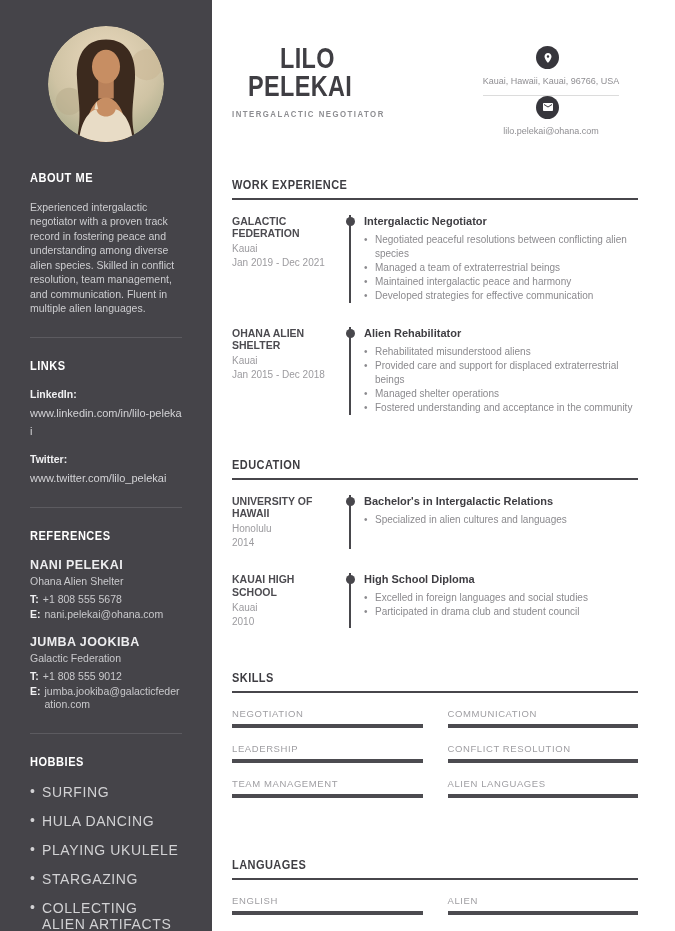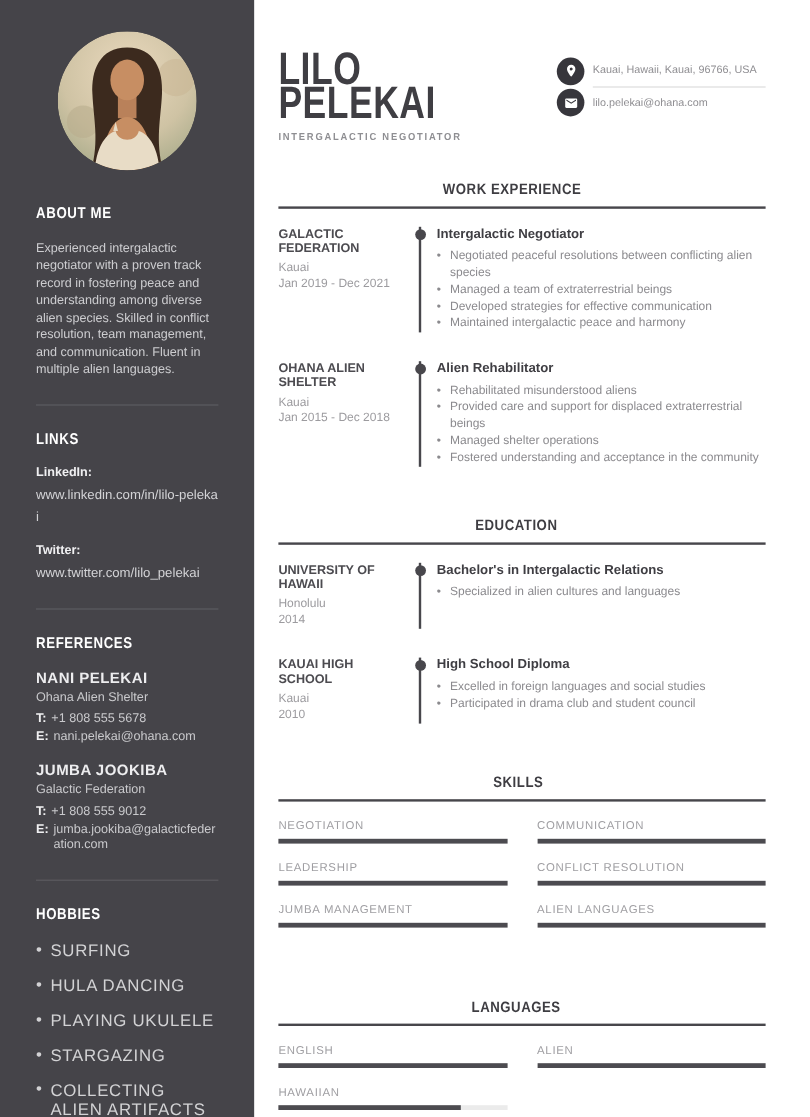--- a/index.html
+++ b/index.html
@@ -44,41 +44,41 @@
   .hobby-list li {
     font-size:14px; letter-spacing:.6px; color:#d2d2d4;
     margin-bottom:13px; padding-left:12px; position:relative;
   }
   .hobby-list li::before { content:"•"; position:absolute; left:0; top:-1px; color:#d2d2d4; }
 
   
   .main { flex:1; padding:44px 37px 0 20px; background:#fff; }
 
   .top { display:flex; justify-content:space-between; margin-bottom:30px; }
-  .name { font-size:38px; line-height:28px; font-weight:bold; color:#3f3e43; letter-spacing:.5px; }
+  .name { font-size:30px; line-height:28px; font-weight:bold; color:#3f3e43; letter-spacing:.5px;text-align:center; }
   .name .cond { transform:scaleX(.78); }
   .subtitle { margin-top:9px; font-size:8.5px; font-weight:bold; letter-spacing:1.6px; color:#8e8e92; }
   .subtitle .cond { transform:scaleX(.92); }
 
   .contacts { width:174px; margin-top:2px; }
-  .c-row { display:flex; align-items:center; }
+  .c-row { display:flex; align-items:center;flex-direction:column; }
   .c-icon {
     width:23px; height:23px; min-width:23px; border-radius:50%;
     background:#37363c; display:flex; align-items:center; justify-content:center;
     margin-right:7px;
   }
   .c-icon svg { width:12px; height:12px; fill:#ffffff; }
   .c-text {
     flex:1; font-size:9px; color:#8f8e92; padding:7px 0 8px 0;
     border-bottom:1px solid #dcdcdc; line-height:1.2;
   }
   .c-row:last-child .c-text { border-bottom:none; }
 
   .sec { margin-bottom:36px; }
-  .sec-head { border-bottom:2px solid #47464b; padding-bottom:5px; margin-bottom:15px;text-align:center; }
+  .sec-head { border-bottom:2px solid #47464b; padding-bottom:5px; margin-bottom:15px; }
   .sec-head .cond { font-size:12.5px; font-weight:bold; color:#3e3d42; letter-spacing:.5px; transform:scaleX(.88); }
 
   .entry { display:grid; grid-template-columns:104px 28px 1fr; padding-bottom:24px; }
   .entry:last-child { padding-bottom:4px; }
   .e-company { font-size:10.5px; font-weight:bold; color:#4c4b50; line-height:1.18; margin-bottom:3px; }
   .e-meta { font-size:10px; color:#9c9b9f; line-height:1.35; }
   .e-mid { position:relative; }
   .e-mid::before { content:""; position:absolute; left:50%; top:0; bottom:0; width:1.5px; margin-left:-1px; background:#48474c; }
   .entry:first-child .e-mid::before { top:5px; }
   .e-mid::after {
@@ -237,22 +237,22 @@
         <div class="e-company">GALACTIC FEDERATION</div>
         <div class="e-meta">Kauai</div>
         <div class="e-meta">Jan 2019 - Dec 2021</div>
       </div>
       <div class="e-mid"></div>
       <div class="e-right">
         <div class="e-title">Intergalactic Negotiator</div>
         <ul class="e-bullets">
           <li>Negotiated peaceful resolutions between conflicting alien species</li>
           <li>Managed a team of extraterrestrial beings</li>
+          <li>Maintained intergalactic peace and harmony</li>
           <li>Developed strategies for effective communication</li>
-          <li>Maintained intergalactic peace and harmony</li>
         </ul>
       </div>
     </div>
 
     <div class="entry">
       <div class="e-left">
         <div class="e-company">OHANA ALIEN SHELTER</div>
         <div class="e-meta">Kauai</div>
         <div class="e-meta">Jan 2015 - Dec 2018</div>
       </div>
@@ -329,21 +329,21 @@
             <div class="bar-fill" style="width: 100%;"></div>
           </div>
       </div>
       <div class="bar-item">
         <div class="bar-label">CONFLICT RESOLUTION</div>
         <div class="bar-track">
             <div class="bar-fill" style="width: 100%;"></div>
           </div>
       </div>
       <div class="bar-item">
-        <div class="bar-label">JUMBA MANAGEMENT</div>
+        <div class="bar-label">TEAM MANAGEMENT</div>
         <div class="bar-track">
             <div class="bar-fill" style="width: 100%;"></div>
           </div>
       </div>
       <div class="bar-item">
         <div class="bar-label">ALIEN LANGUAGES</div>
         <div class="bar-track">
             <div class="bar-fill" style="width: 100%;"></div>
           </div>
       </div>

